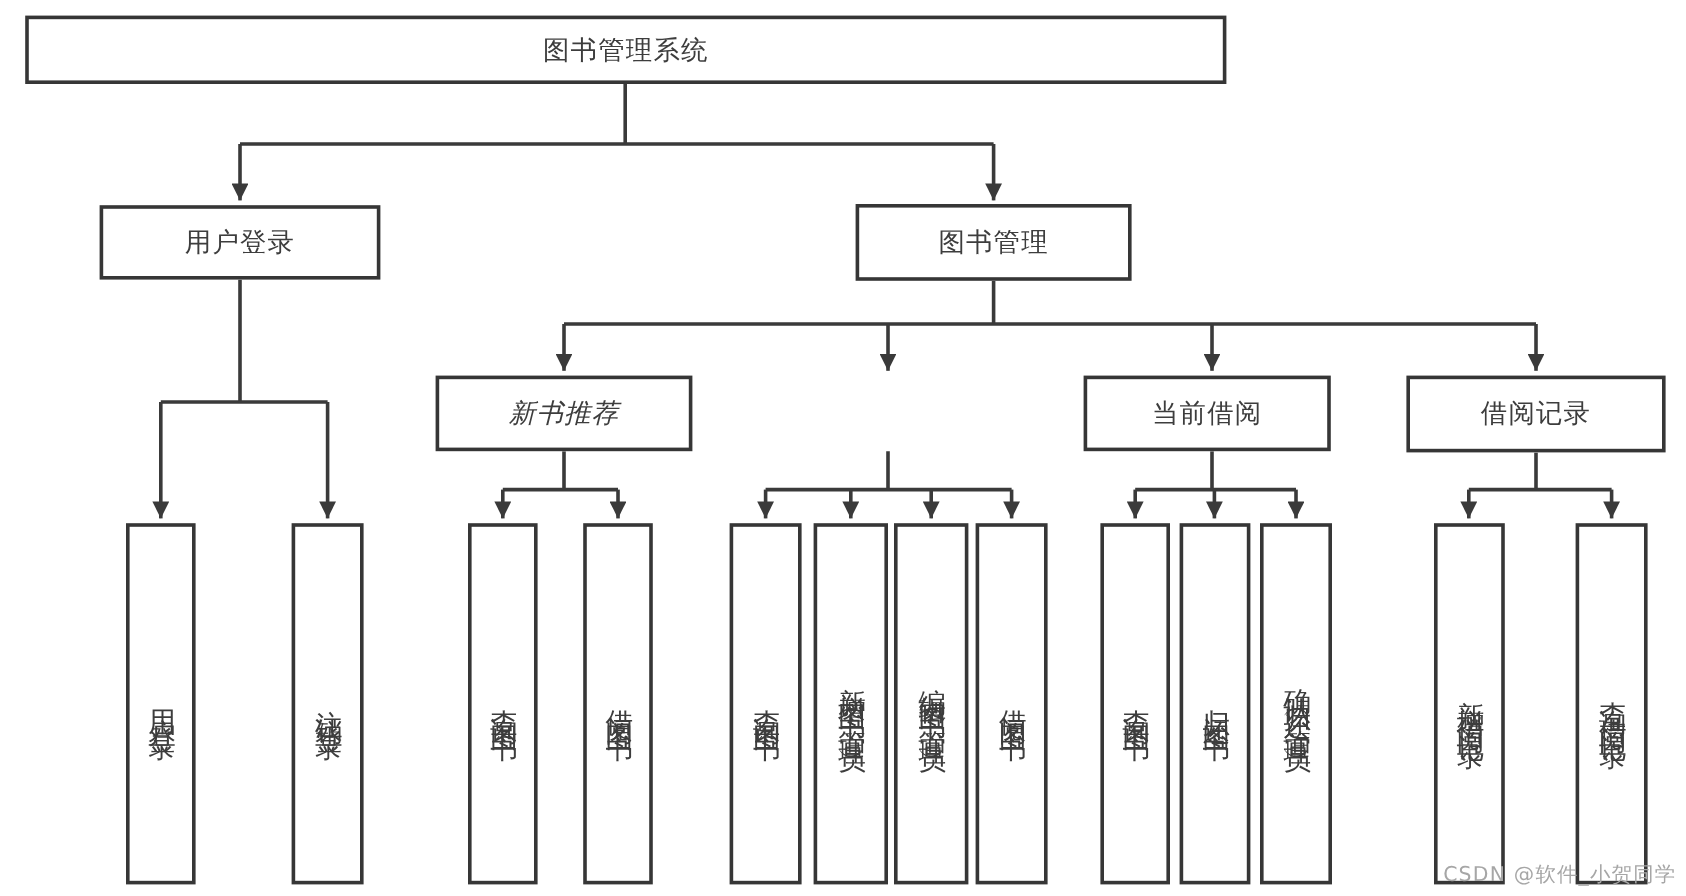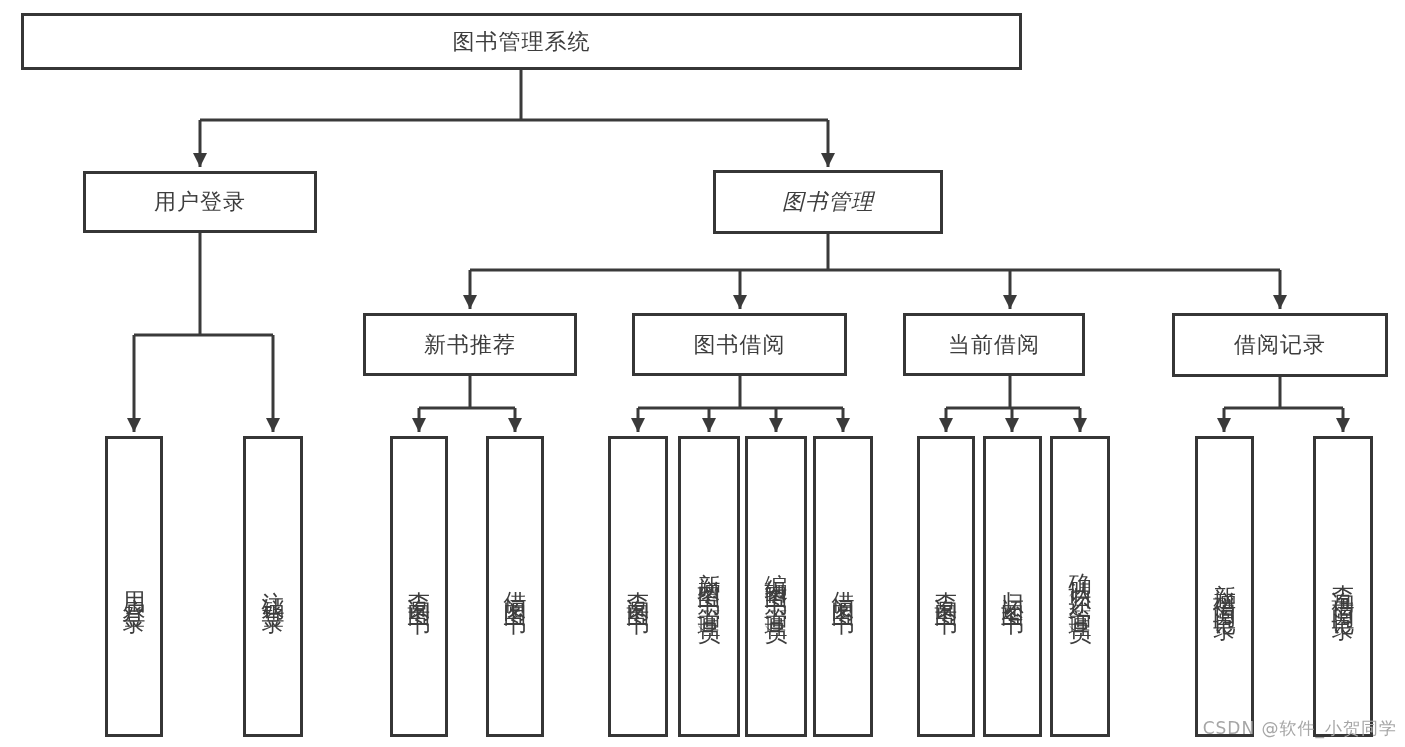--- a/index.html
+++ b/index.html
@@ -116,25 +116,24 @@
         <path d="M1280,377 V408 M1224,408 H1343"></path>
         <path d="M1224,408 V432" marker-end="url(#arrow)"></path>
         <path d="M1343,408 V432" marker-end="url(#arrow)"></path>
       </g>
     </g>
   </svg>
 
   <div class="node hbox root" style="left:21px; width:1001px;">图书管理系统</div>
 
   <div class="node hbox" style="left:83px; top:171px; width:234px; height:62px;">用户登录</div>
-  <div class="node hbox" style="left:713px; top:170px; width:230px; height:64px;font-style:italic;">图书管理</div>
+  <div class="node hbox" style="left:713px; top:170px; width:230px; height:64px;">图书管理</div>
 
-  <div class="node hbox" style="left:363px; top:313px; width:214px; height:63px;">新书推荐</div>
-  <div class="node hbox" style="left:632px; top:313px; width:215px; height:63px;">图书借阅</div>
-  <div class="node hbox" style="left:903px; top:313px; width:182px; height:63px;">当前借阅</div>
+  <div class="node hbox" style="left:363px; top:313px; width:214px; height:63px;font-style:italic;">新书推荐</div>
+  <div class="node hbox" style="left:903px; top:313px; width:206px; height:63px;">当前借阅</div>
   <div class="node hbox" style="left:1172px; top:313px; width:216px; height:64px;text-align:right;">借阅记录</div>
 
   <div class="node vbox" style="left:105px; width:58px;">用户登录</div>
   <div class="node vbox" style="left:243px; width:60px;">注销登录</div>
 
   <div class="node vbox" style="left:390px; width:58px;">查询图书</div>
   <div class="node vbox" style="left:486px; width:58px;">借阅图书</div>
 
   <div class="node vbox" style="left:608px; width:60px;">查询图书</div>
   <div class="node vbox" style="left:678px; width:62px;">新增图书（管理员）</div>

